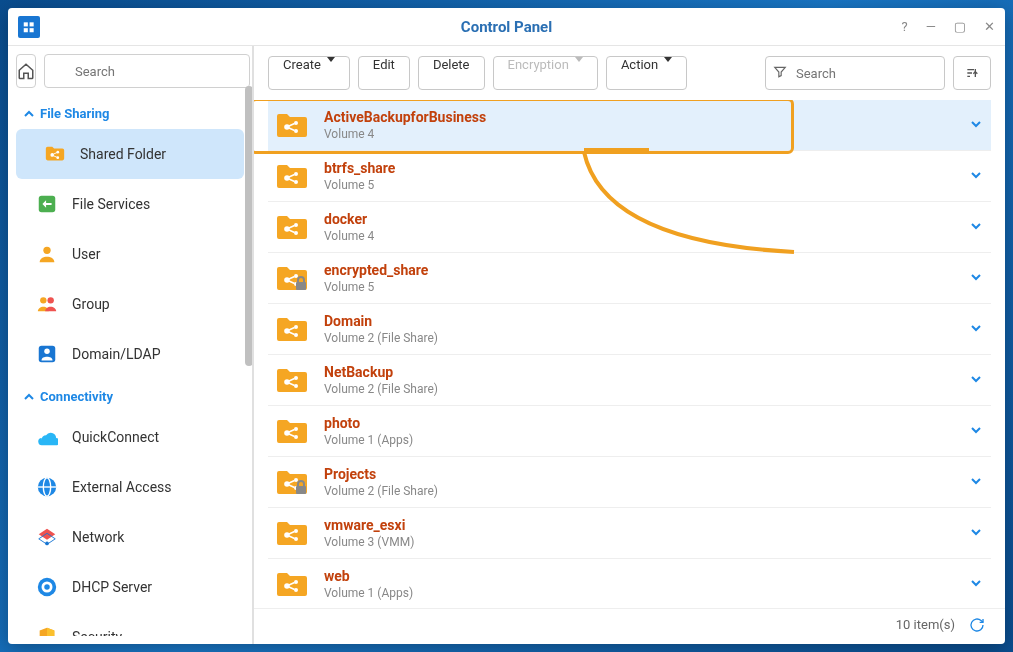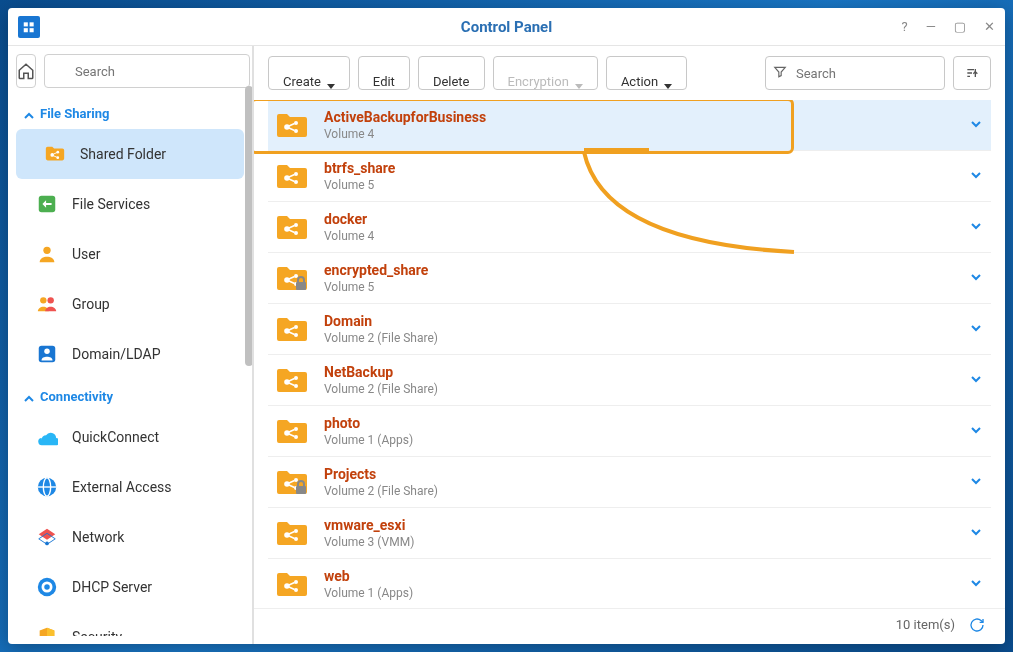--- a/index.html
+++ b/index.html
@@ -10,28 +10,28 @@
   .title{position:absolute;left:0;right:0;text-align:center;font-weight:700;color:#2a6fb3;font-size:15px;pointer-events:none}
   .win-ctrls{margin-left:auto;display:flex;gap:18px;color:#888}
   .win-ctrls span{cursor:pointer;font-size:13px}
   .body{flex:1;display:flex;overflow:hidden}
   .sidebar{width:246px;border-right:2px solid #e0e0e0;display:flex;flex-direction:column;padding:8px 0;overflow:hidden}
   .sb-top{display:flex;gap:8px;padding:0 8px 8px 8px;align-items:center}
   .home-btn{width:38px;height:34px;border:1px solid #d0d0d0;border-radius:4px;display:flex;align-items:center;justify-content:center;cursor:pointer}
   .sb-search{flex:1;height:34px;border:1px solid #d0d0d0;border-radius:4px;padding:0 8px 0 30px;font-size:13px;color:#666;background:#fff;position:relative}
   .sb-search-wrap{flex:1;position:relative}
   .sb-search-wrap .mag{position:absolute;left:8px;top:50%;transform:translateY(-50%);color:#999;pointer-events:none}
-  .sb-section-hdr{display:flex;align-items:flex-end;gap:6px;padding:10px 16px 8px 16px;color:#1e88e5;font-weight:700;font-size:13px;cursor:pointer}
+  .sb-section-hdr{display:flex;align-items:center;gap:6px;padding:10px 16px 8px 16px;color:#1e88e5;font-weight:700;font-size:13px;cursor:pointer}
   .sb-list{display:flex;flex-direction:column;overflow-y:auto}
   .sb-item{display:flex;align-items:center;gap:14px;padding:14px 28px;cursor:pointer;font-size:14px;color:#333}
   .sb-item.selected{background:#cfe6fb;border-radius:6px;margin:0 8px}
   .sb-icon{width:22px;height:22px;flex-shrink:0;display:flex;align-items:center;justify-content:center}
   .main{flex:1;display:flex;flex-direction:column;overflow:hidden}
   .toolbar{display:flex;gap:8px;padding:10px 14px;align-items:center}
-  .btn{height:34px;padding:0 14px;border:1px solid #c8c8c8;border-radius:4px;background:#fff;cursor:pointer;font-size:13px;color:#333;display:flex;align-items:flex-end;gap:6px}
+  .btn{height:34px;padding:0 14px;border:1px solid #c8c8c8;border-radius:4px;background:#fff;cursor:pointer;font-size:13px;color:#333;display:flex;align-items:flex-start;gap:6px}
   .btn.disabled{color:#bbb;cursor:default}
   .caret{width:0;height:0;border-left:4px solid transparent;border-right:4px solid transparent;border-top:5px solid currentColor}
   .tb-spacer{flex:1}
   .tb-search-wrap{position:relative;width:180px}
   .tb-search{width:100%;height:34px;border:1px solid #c8c8c8;border-radius:4px;padding:0 8px 0 30px;font-size:13px}
   .tb-search-wrap .mag{position:absolute;left:8px;top:50%;transform:translateY(-50%);color:#999;pointer-events:none}
   .sort-btn{width:38px;height:34px;border:1px solid #c8c8c8;border-radius:4px;display:flex;align-items:center;justify-content:center;cursor:pointer}
   .list{flex:1;overflow-y:auto;padding:0 14px;position:relative}
   .folder-row{display:flex;align-items:center;padding:9px 8px;border-bottom:1px solid #eee;cursor:pointer;position:relative}
   .folder-row.selected{background:#e3f0fc}

